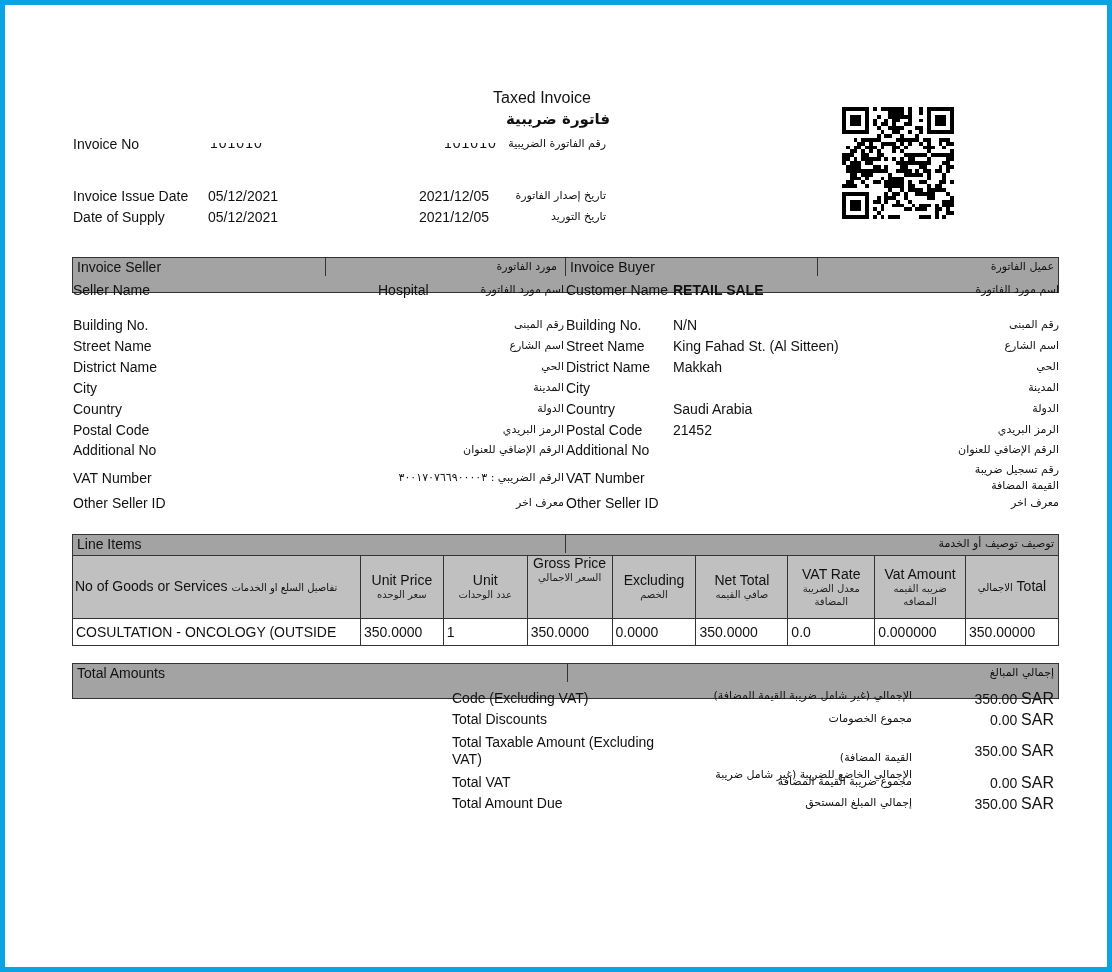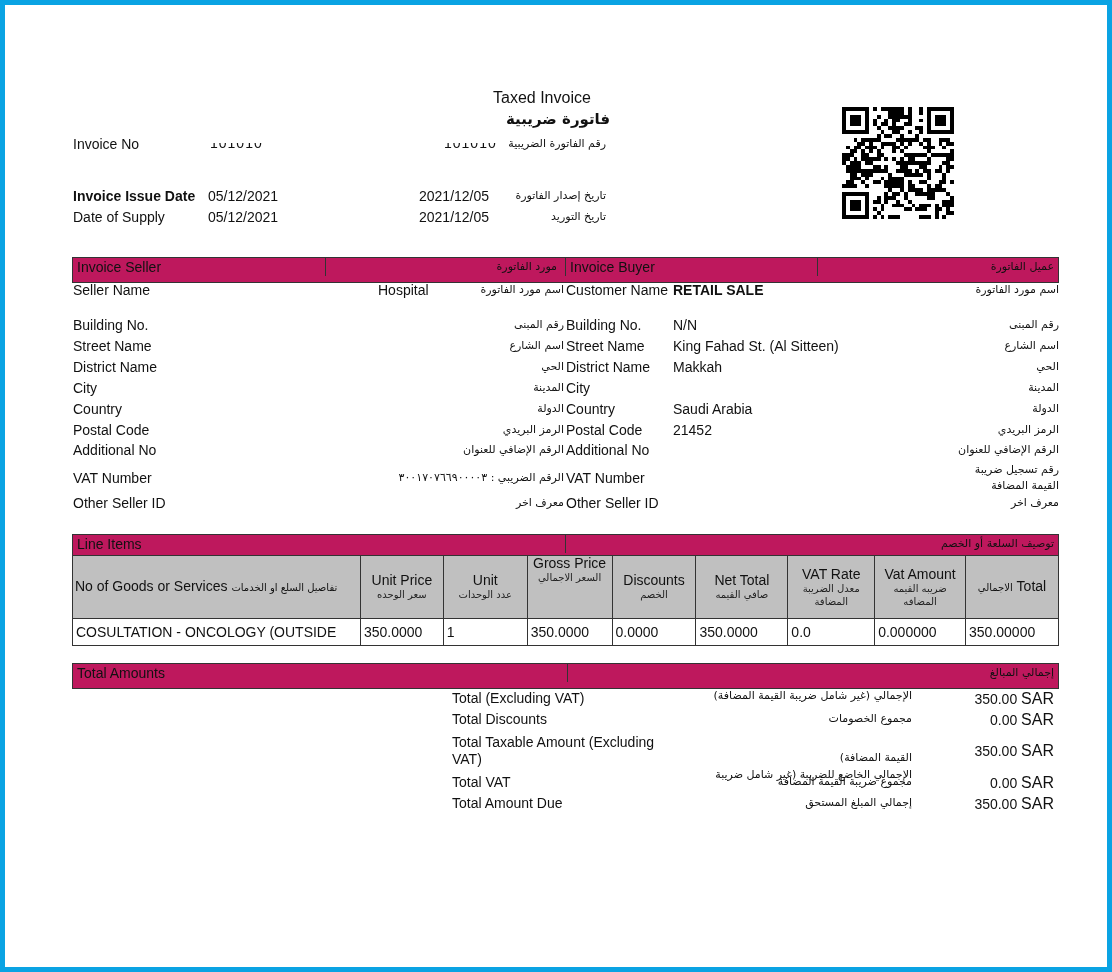--- a/index.html
+++ b/index.html
@@ -12,21 +12,21 @@
   .title-ar { font-size: 15px; font-weight: bold; direction: rtl; font-family: "DejaVu Sans", sans-serif; }
   .clip { overflow: hidden; height: 7px; }
   .clip span { position: relative; top: -8px; font-size: 14px; letter-spacing: 1px; text-align: center; }
 
   
   .qr { position: absolute; left: 842px; top: 107px; width: 112px; height: 112px; display: grid; grid-template-columns: repeat(29, 1fr); grid-template-rows: repeat(29, 1fr); }
   .qr i { display: block; }
   .qr i.b { background: #000; }
 
   
-  .bar { position: absolute; height: 26px; background: #be185d; border: 1px solid #333; }
+  .bar { position: absolute; height: 36px; background: #a3a3a3; border: 1px solid #333; }
   .bar .cell { position: absolute; top: 0; height: 18px; line-height: 18px; font-size: 14px; padding: 0 4px; }
   .bar .div { position: absolute; top: 0; width: 1px; height: 18px; background: #333; }
 
   
   table.items { position: absolute; left: 72px; top: 555px; width: 987px; border-collapse: collapse; }
   table.items th, table.items td { border: 1px solid #333; font-weight: normal; }
   table.items th { background: #c0c0c0; height: 63px; font-size: 14px; text-align: center; vertical-align: middle; line-height: 15px; padding: 0 2px; }
   table.items th .sub { display: block; direction: rtl; font-family: "DejaVu Sans", sans-serif; font-size: 10px; color: #222; line-height: 13px; }
   table.items td { height: 27px; font-size: 14px; padding: 0 3px; background: #fff; white-space: nowrap; overflow: hidden; }
 
@@ -39,21 +39,21 @@
 <div class="frame"></div>
 
 <div class="abs title" style="left:493px; top:89px;">Taxed Invoice</div>
 <div class="abs title-ar" style="left:506px; top:110px;">فاتورة ضريبية</div>
 
 <div class="abs" style="left:73px; top:136px;">Invoice No</div>
 <div class="abs clip" style="left:210px; top:143px; width:60px;"><span>101010</span></div>
 <div class="abs clip" style="left:444px; top:143px; width:52px;"><span>101010</span></div>
 <div class="abs ar" style="right:506px; top:137px;">رقم الفاتورة الضريبية</div>
 
-<div class="abs" style="left:73px; top:188px;font-weight:bold;">Invoice Issue Date</div>
+<div class="abs" style="left:73px; top:188px;">Invoice Issue Date</div>
 <div class="abs" style="left:208px; top:188px;">05/12/2021</div>
 <div class="abs" style="left:419px; top:188px;">2021/12/05</div>
 <div class="abs ar" style="right:506px; top:189px;">تاريخ إصدار الفاتورة</div>
 
 <div class="abs" style="left:73px; top:209px;">Date of Supply</div>
 <div class="abs" style="left:208px; top:209px;">05/12/2021</div>
 <div class="abs" style="left:419px; top:209px;">2021/12/05</div>
 <div class="abs ar" style="right:506px; top:210px;">تاريخ التوريد</div>
 
 <div class="qr" id="qr">
@@ -978,42 +978,42 @@
   <div class="abs ar" style="right:53px; top:463px;">رقم تسجيل ضريبة</div>
   <div class="abs ar" style="right:53px; top:479px;">القيمة المضافة</div>
 
   <div class="abs" style="left:566px; top:495px;">Other Seller ID</div>
   <div class="abs ar" style="right:53px; top:496px;">معرف اخر</div>
 </div>
 
 <div class="bar" style="left:72px; top:534px; width:987px;">
   <div class="cell" style="left:0;">Line Items</div>
   <div class="div" style="left:492px;"></div>
-  <div class="cell ar" style="right:0; font-size:11px;">توصيف السلعة أو الخصم</div>
+  <div class="cell ar" style="right:0; font-size:11px;">توصيف توصيف أو الخدمة</div>
 </div>
 
 <table class="items">
   <colgroup>
     <col style="width:288px">
       <col style="width:83px">
       <col style="width:84px">
       <col style="width:85px">
       <col style="width:84px">
       <col style="width:92px">
       <col style="width:87px">
       <col style="width:91px">
       <col style="width:93px">
   </colgroup>
   <thead>
     <tr>
       <th style="text-align:left; white-space:nowrap;"><span>No of Goods or Services</span> <span style="direction:rtl; font-family:'DejaVu Sans',sans-serif; font-size:10px;text-align:right;">تفاصيل السلع او الخدمات</span></th>
       <th><span>Unit Price</span><span class="sub">سعر الوحده</span></th>
       <th><span>Unit</span><span class="sub">عدد الوحدات</span></th>
       <th style="vertical-align:top; padding-top:0;margin-top:28px;"><span>Gross Price</span><span class="sub">السعر الاجمالي</span></th>
-      <th><span>Discounts</span><span class="sub">الخصم</span></th>
+      <th><span>Excluding</span><span class="sub">الخصم</span></th>
       <th><span>Net Total</span><span class="sub">صافي القيمه</span></th>
       <th><span>VAT Rate</span><span class="sub">معدل الضريبة المضافة</span></th>
       <th><span>Vat Amount</span><span class="sub">ضريبه القيمه المضافه</span></th>
       <th><span style="direction:rtl; font-family:'DejaVu Sans',sans-serif; font-size:10px;">الاجمالي</span> <span>Total</span></th>
     </tr>
   </thead>
   <tbody>
     <tr>
       <td>COSULTATION - ONCOLOGY (OUTSIDE</td>
       <td>350.0000</td>
@@ -1028,21 +1028,21 @@
   </tbody>
 </table>
 
 <div class="bar" style="left:72px; top:663px; width:987px;">
   <div class="cell" style="left:0;">Total Amounts</div>
   <div class="div" style="left:494px;"></div>
   <div class="cell ar" style="right:0; font-size:11px;">إجمالي المبالغ</div>
 </div>
 
 <div>
-  <div class="abs" style="left:452px; top:690px;">Total (Excluding VAT)</div>
+  <div class="abs" style="left:452px; top:690px;">Code (Excluding VAT)</div>
   <div class="abs ar" style="right:200px; top:689px;">الإجمالي (غير شامل ضريبة القيمة المضافة)</div>
   <div class="abs amt" style="right:58px; top:690px;"><span>350.00</span> <span class="sar">SAR</span></div>
 
   <div class="abs" style="left:452px; top:711px;">Total Discounts</div>
   <div class="abs ar" style="right:200px; top:712px;">مجموع الخصومات</div>
   <div class="abs amt" style="right:58px; top:711px;"><span>0.00</span> <span class="sar">SAR</span></div>
 
   <div class="abs" style="left:452px; top:734px;">Total Taxable Amount (Excluding</div>
   <div class="abs" style="left:452px; top:751px;">VAT)</div>
   <div class="abs ar" style="right:200px; top:768px;margin-left:23px;">الإجمالي الخاضع للضريبة (غير شامل ضريبة</div>

